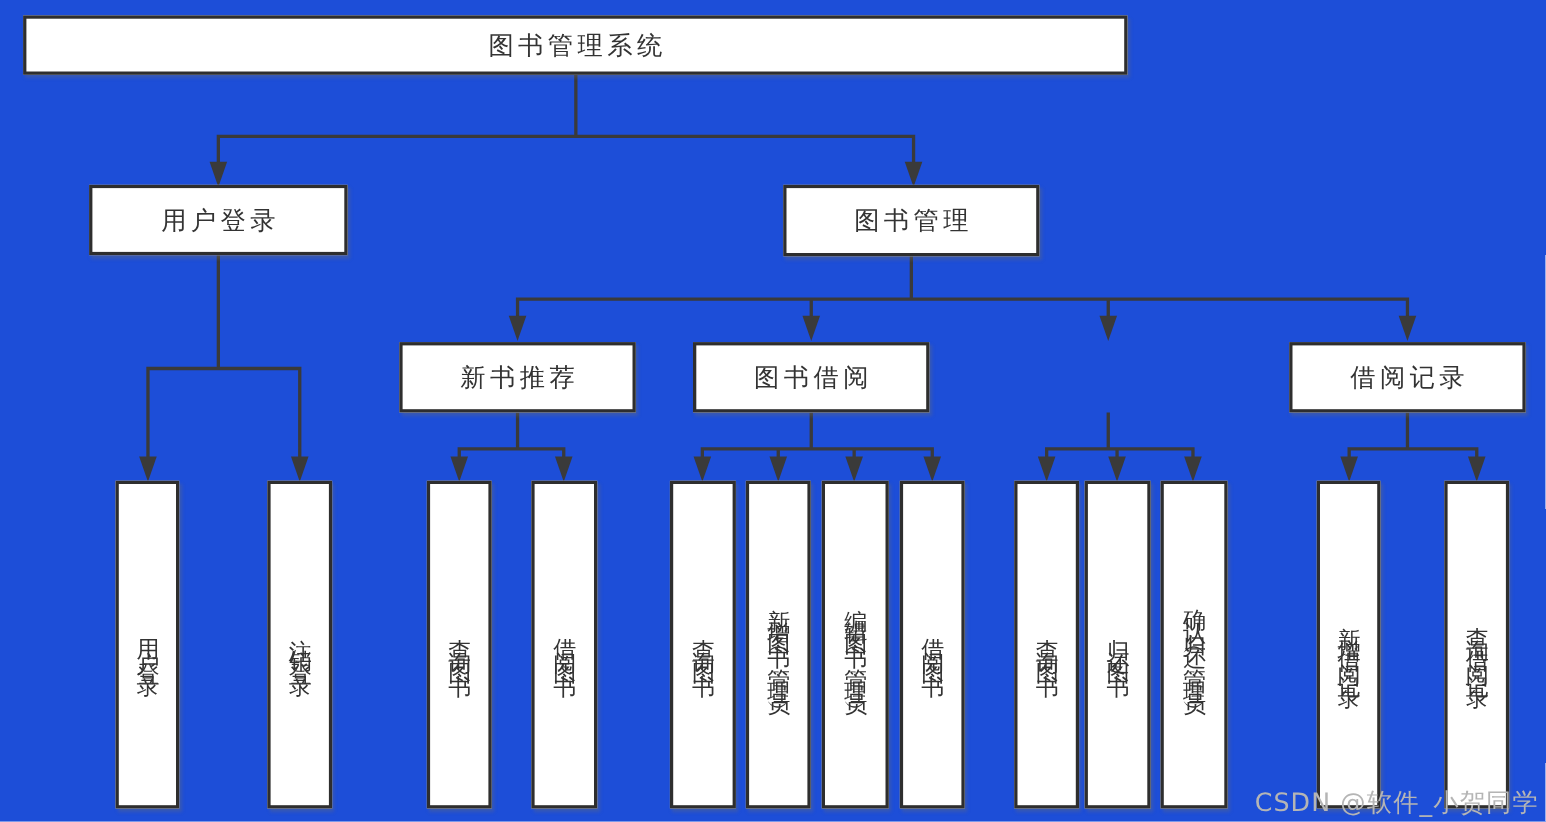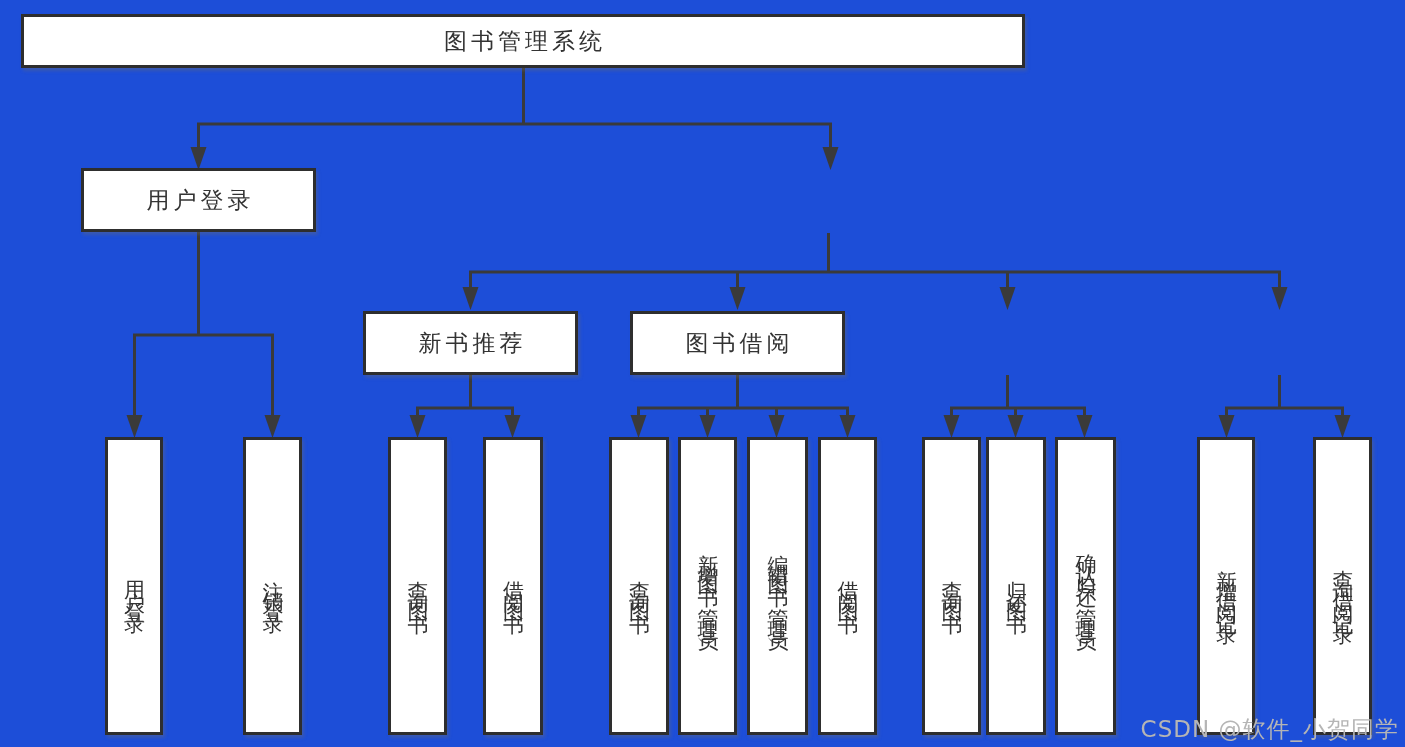--- a/index.html
+++ b/index.html
@@ -92,26 +92,32 @@
     </g>
   </svg>
 
   <div class="node h" style="left:21px;top:14px;width:1004px;height:54px">
     <span>图书管理系统</span>
   </div>
 
   <div class="node h" style="left:81px;top:168px;width:235px;height:64px">
     <span>用户登录</span>
   </div>
+  <div class="node h" style="left:712px;top:168px;width:233px;height:65px">
+    <span>图书管理</span>
+  </div>
 
   <div class="node h" style="left:363px;top:311px;width:215px;height:64px">
     <span>新书推荐</span>
   </div>
   <div class="node h" style="left:630px;top:311px;width:215px;height:64px">
     <span>图书借阅</span>
+  </div>
+  <div class="node h" style="left:1172px;top:311px;width:215px;height:64px">
+    <span>借阅记录</span>
   </div>
 
   <div class="node v" style="left:105px;top:437px;width:58px;height:298px">
     <span>用户登录</span>
   </div>
   <div class="node v" style="left:243px;top:437px;width:59px;height:298px">
     <span>注销登录</span>
   </div>
 
   <div class="node v" style="left:388px;top:437px;width:59px;height:298px">

